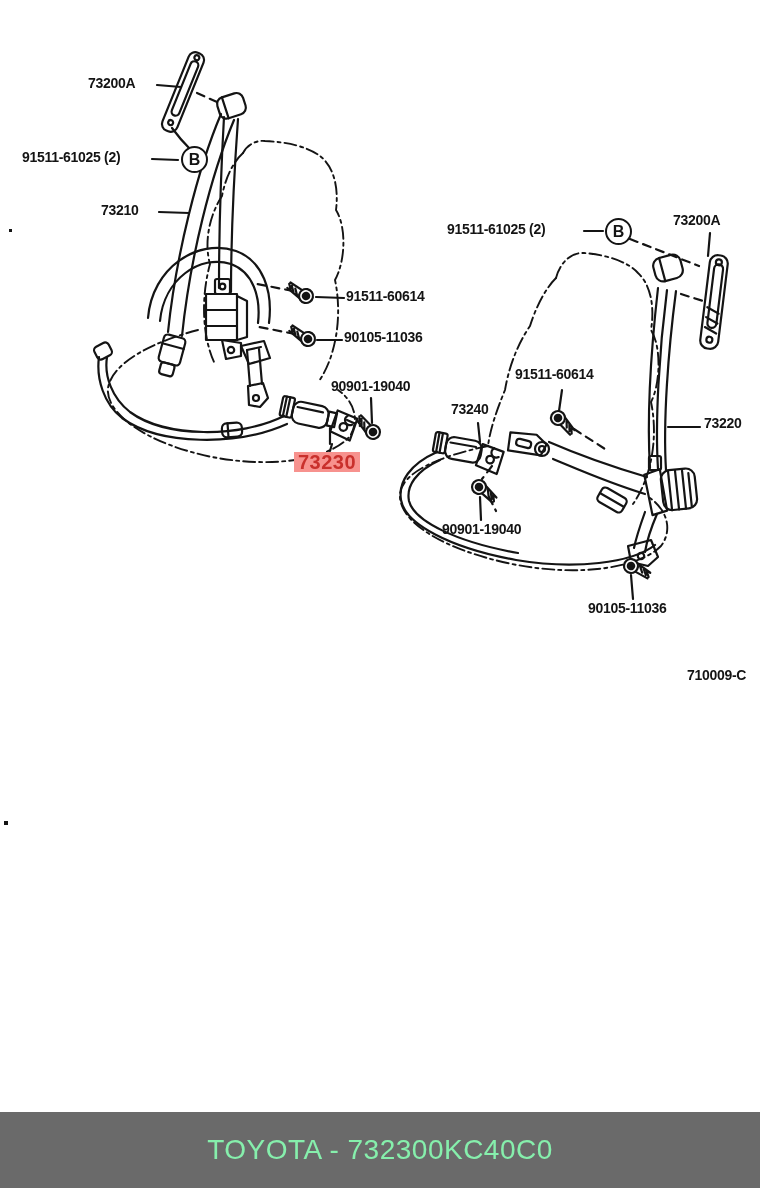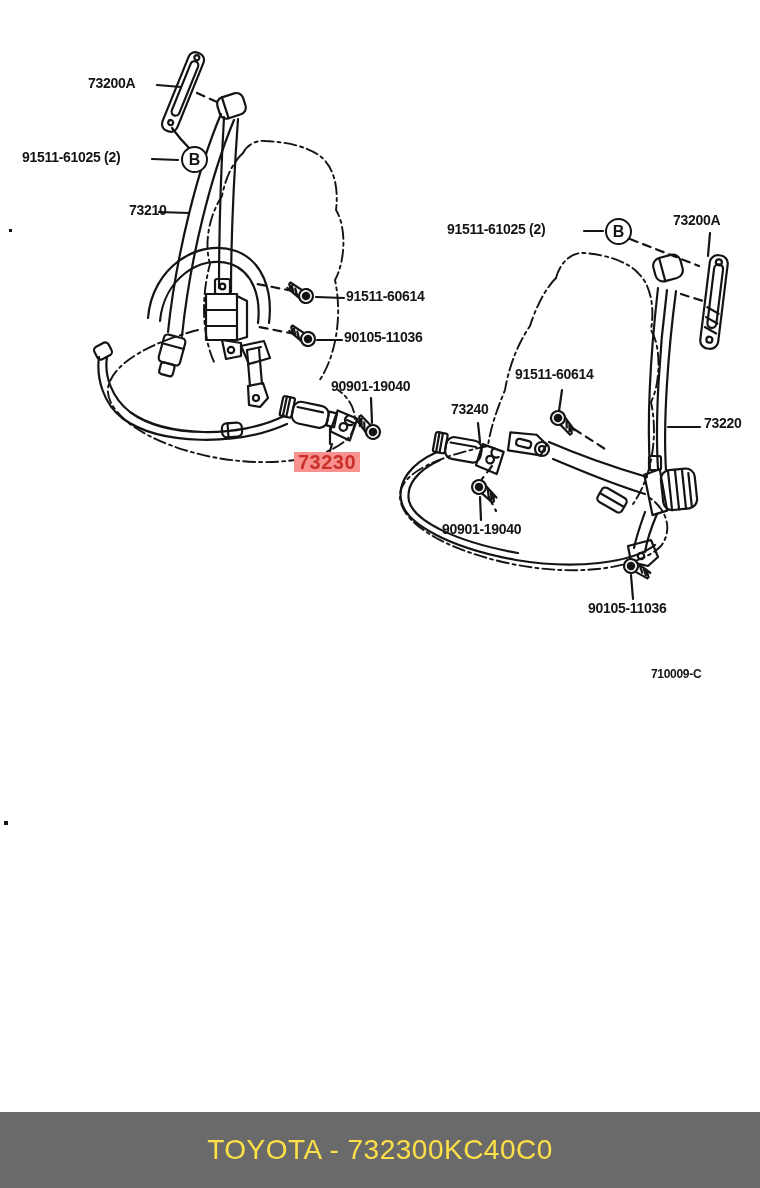--- a/index.html
+++ b/index.html
@@ -7,22 +7,22 @@
         font-family:"Liberation Sans", sans-serif;}
   #lineart{position:absolute;left:0;top:0;width:760px;height:1188px;z-index:1;}
   .callout{position:absolute;z-index:2;font-weight:bold;font-size:14px;line-height:1;
            letter-spacing:-0.3px;color:#141414;white-space:nowrap;}
   .b-badge{position:absolute;z-index:2;width:27px;height:27px;box-sizing:border-box;
            border:2.5px solid #141414;border-radius:50%;display:flex;align-items:center;
            justify-content:center;font-weight:bold;font-size:16px;color:#141414;background:#fff;}
   .highlight-label{position:absolute;z-index:3;left:294px;top:452px;width:66px;height:20px;
            display:flex;align-items:center;justify-content:center;font-weight:bold;
            font-size:20px;letter-spacing:0.5px;}
-  .diagram-code{position:absolute;z-index:2;left:651px;top:667px;font-weight:bold;
-           font-size:12px;letter-spacing:-0.3px;color:#141414;white-space:nowrap;}
+  .diagram-code{position:absolute;z-index:2;left:687px;top:667px;font-weight:bold;
+           font-size:14px;letter-spacing:-0.3px;color:#141414;white-space:nowrap;}
   .footer{position:absolute;z-index:4;left:0;top:1112px;width:760px;height:76px;
            display:flex;align-items:center;justify-content:center;gap:34px;
            font-size:28px;font-weight:400;letter-spacing:0.5px;}
   .dot{position:absolute;z-index:2;background:#141414;}
 </style>
 </head>
 <body>
 
 <div id="page">
 
@@ -199,37 +199,37 @@
         <path d="M 574,429 L 605,449"></path>
         <path d="M 492,466 L 482,479"></path>
         <path d="M 489,497 L 496,511"></path>
       </g>
     </g>
   </svg>
 
   <div class="callout" style="left:88px;top:76px;">73200A</div>
   <div class="callout" style="left:22px;top:150px;">91511-61025 (2)</div>
   <div class="b-badge" style="left:181px;top:146px;">B</div>
-  <div class="callout" style="left:101px;top:203px;margin-left:28px;">73210</div>
+  <div class="callout" style="left:101px;top:203px;">73210</div>
   <div class="callout" style="left:346px;top:289px;">91511-60614</div>
   <div class="callout" style="left:344px;top:330px;">90105-11036</div>
   <div class="callout" style="left:331px;top:379px;">90901-19040</div>
   <div class="highlight-label" title="73230" style="background: rgb(247, 146, 142); color: rgb(201, 48, 44);">73230</div>
 
   <div class="callout" style="left:447px;top:222px;">91511-61025 (2)</div>
   <div class="b-badge" style="left:605px;top:218px;">B</div>
   <div class="callout" style="left:673px;top:213px;">73200A</div>
   <div class="callout" style="left:515px;top:367px;">91511-60614</div>
   <div class="callout" style="left:451px;top:402px;">73240</div>
   <div class="callout" style="left:704px;top:416px;">73220</div>
   <div class="callout" style="left:442px;top:522px;">90901-19040</div>
   <div class="callout" style="left:588px;top:601px;">90105-11036</div>
 
   <div class="diagram-code">710009-C</div>
 
   <div class="dot" style="left:9px;top:229px;width:3px;height:3px;"></div>
   <div class="dot" style="left:4px;top:821px;width:4px;height:4px;"></div>
 
-  <div class="footer" style="background: rgb(106, 106, 106); color: #fde047;">
+  <div class="footer" style="background: rgb(106, 106, 106); color: #86efac;">
     <span>TOYOTA - 732300KC40C0</span>
   </div>
 
 </div>
 
 </body></html>

